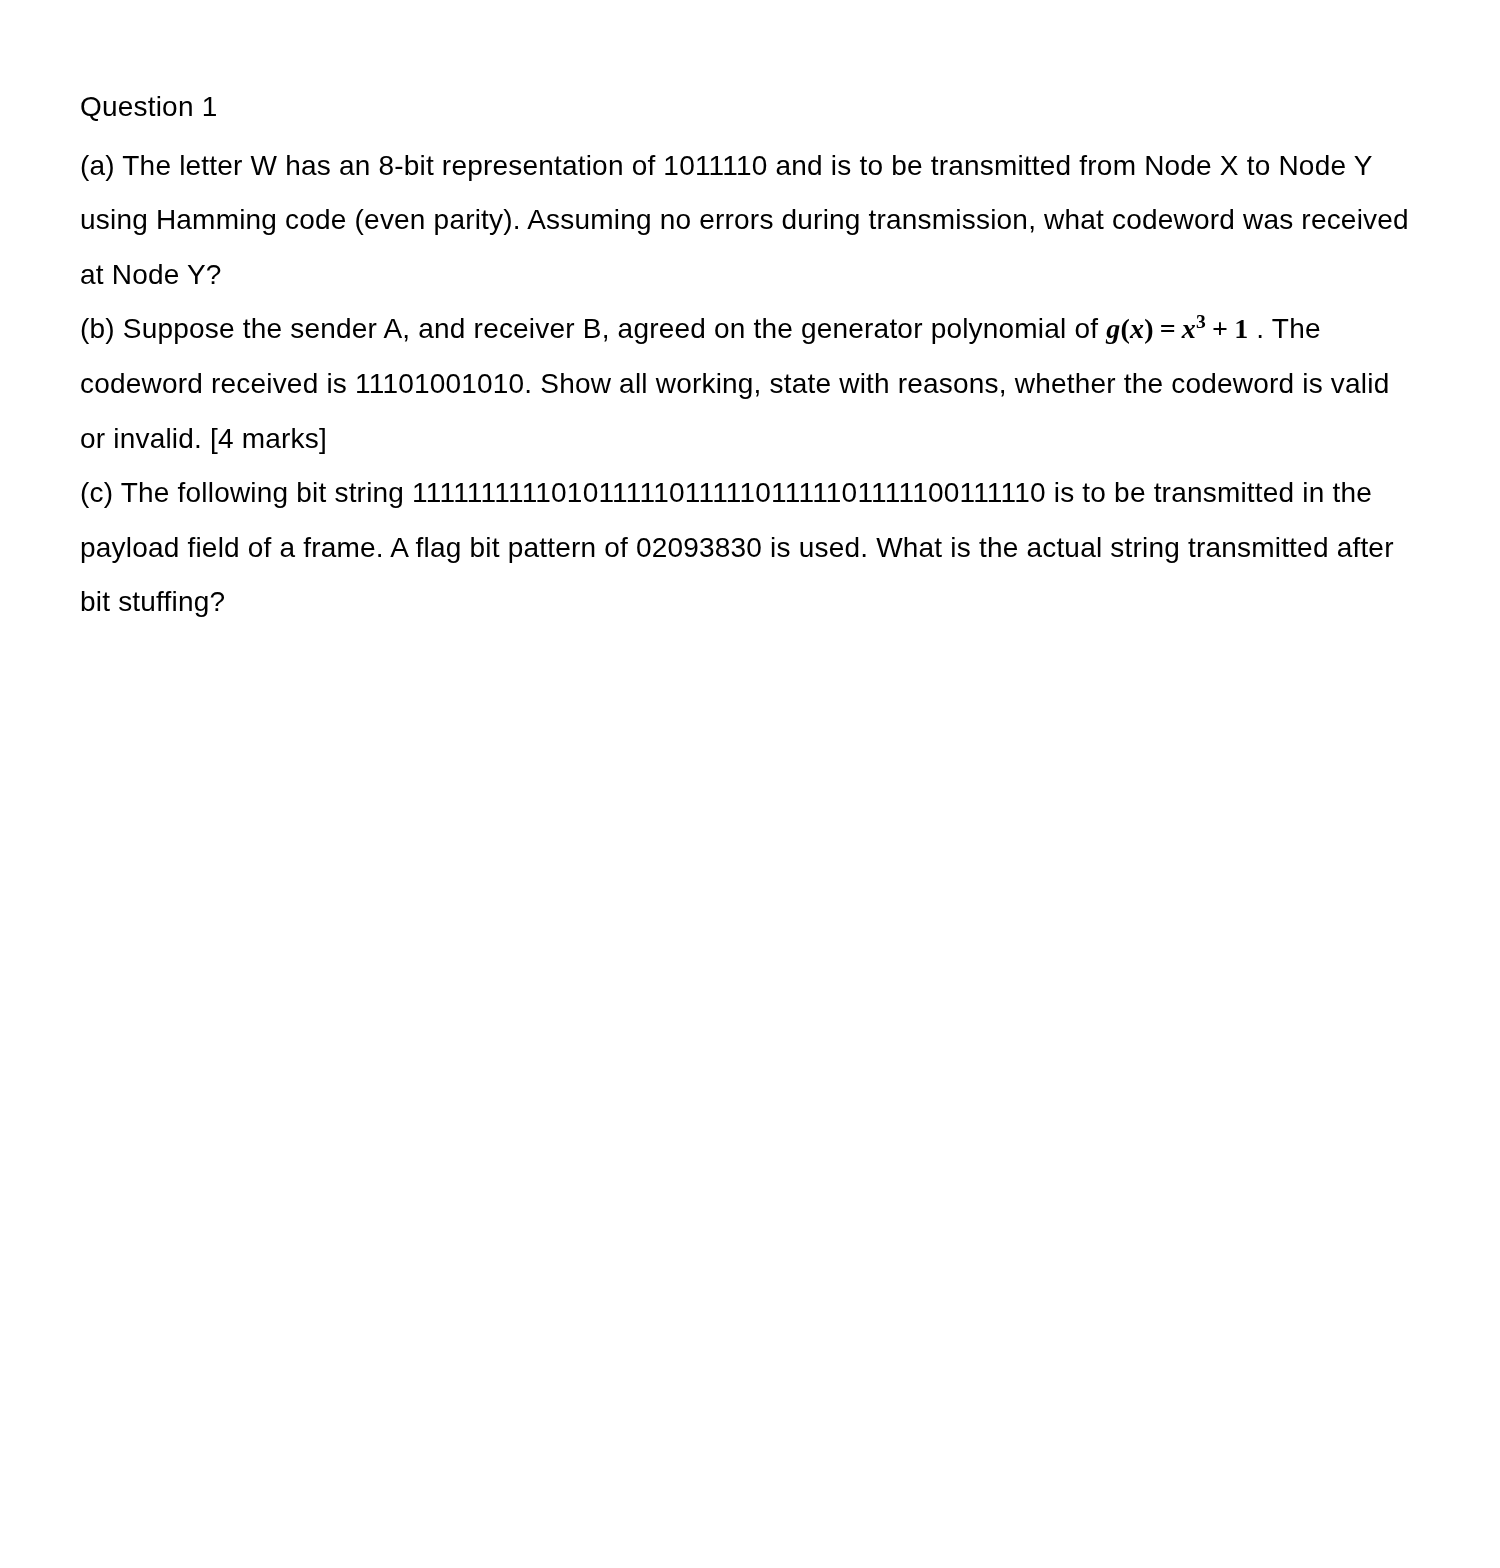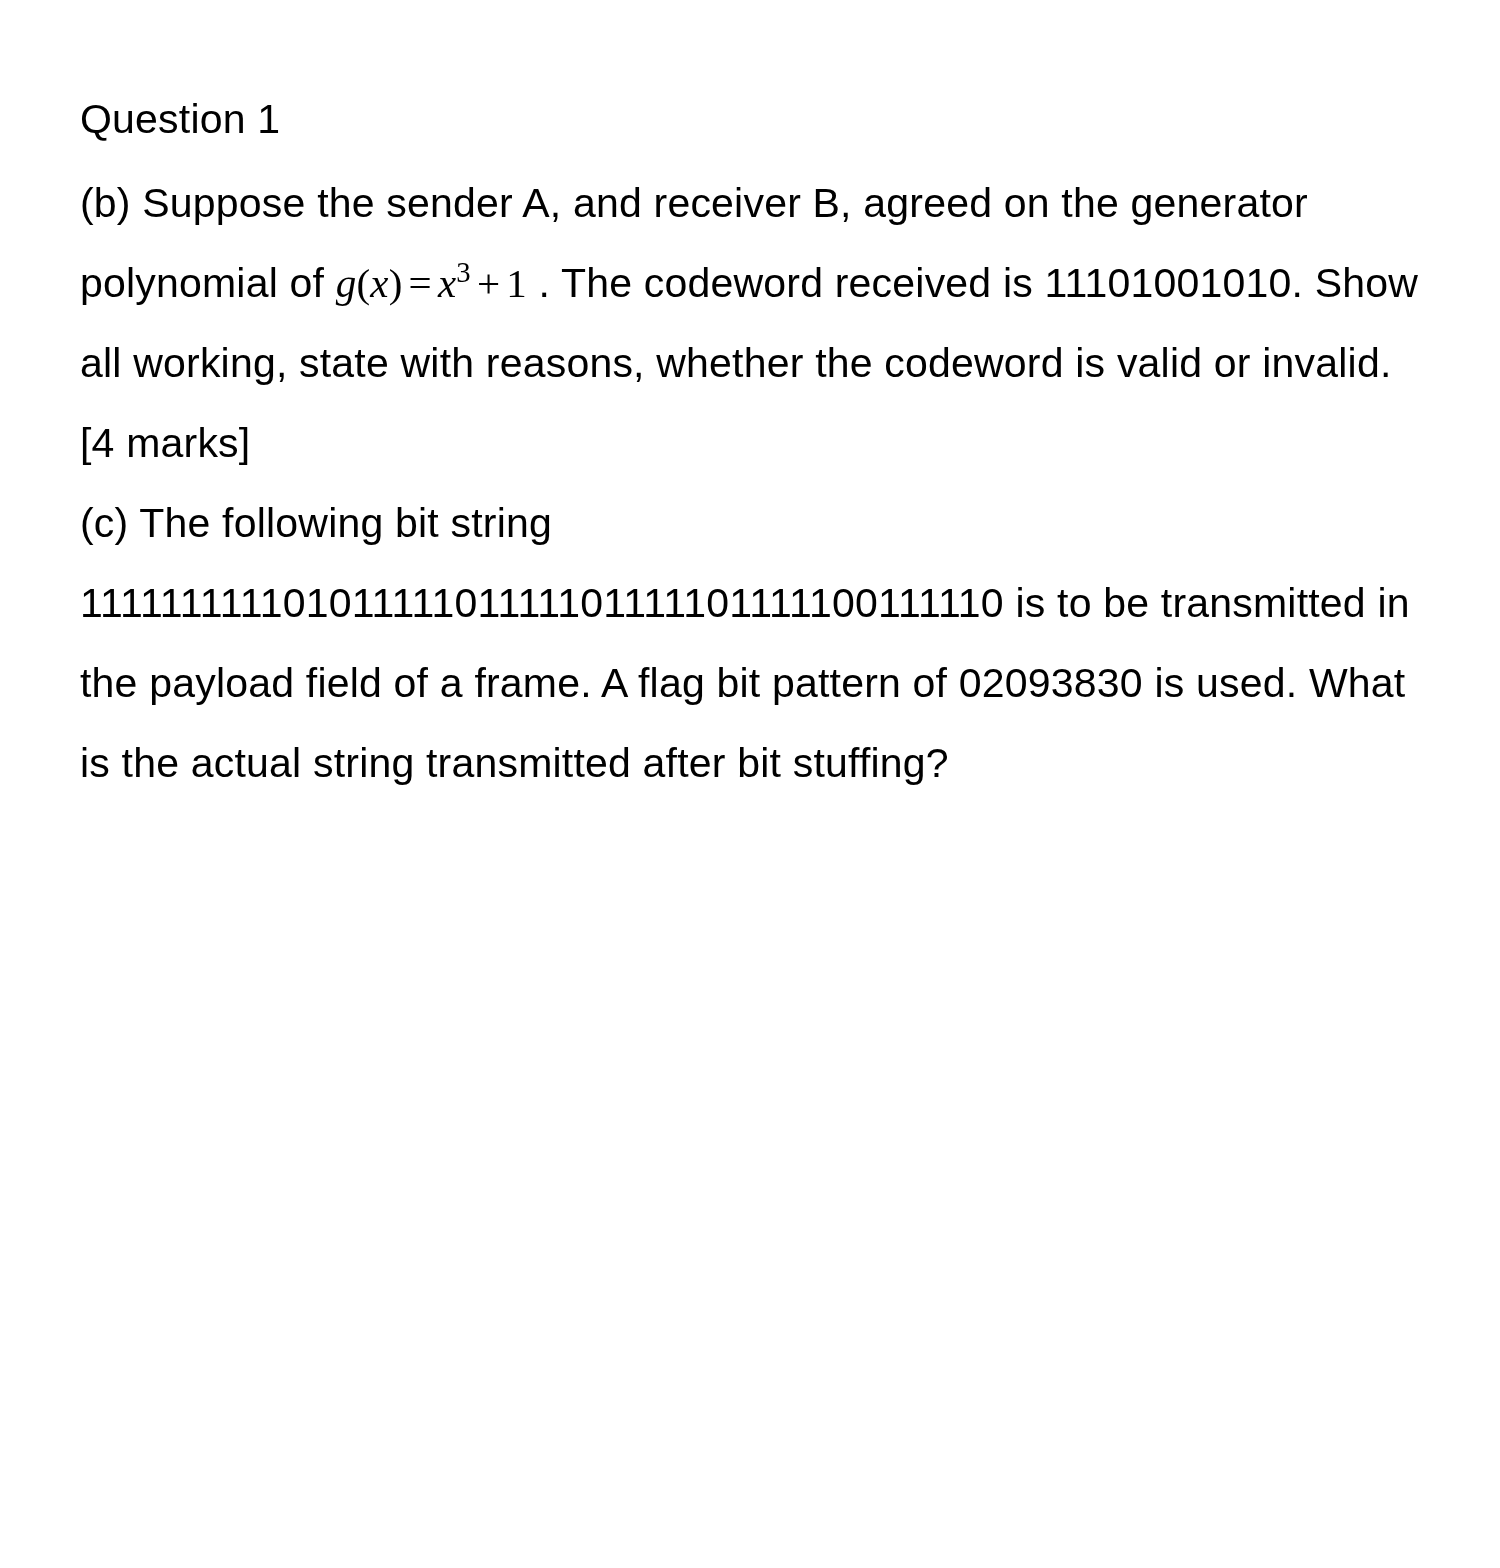--- a/index.html
+++ b/index.html
@@ -8,35 +8,36 @@
       box-sizing: border-box;
     }
     body {
       width: 1500px;
       height: 1568px;
       background: #ffffff;
       font-family: Arial, Helvetica, sans-serif;
       padding: 80px 80px 80px 80px;
     }
     .content {
-      font-size: 41px;
+      font-size: 28px;
       line-height: 1.95;
       color: #000000;
       letter-spacing: 0.2px;
     }
     .question-heading {
       font-weight: 400;
       margin-bottom: 4px;
     }
     .part {
       margin: 0;
     }
     .math {
       font-family: 'Times New Roman', Times, serif;
       font-style: italic;
+      font-weight: bold;
     }
     .math-var {
       font-family: 'Times New Roman', Times, serif;
       font-style: italic;
     }
     .math-op {
       font-family: 'Times New Roman', Times, serif;
       font-style: normal;
       padding: 0 6px;
     }
@@ -49,20 +50,23 @@
       vertical-align: super;
       line-height: 0;
     }
   </style>
 </head>
 <body>
 
 <div class="content">
   <div class="question-heading">Question 1</div>
 
+  <div class="part">
+    <span>(a)</span><span> The letter W has an 8-bit representation of 1011110 and is to be transmitted from Node X to Node Y using Hamming code (even parity). Assuming no errors during transmission, what codeword was received at Node Y?</span>
+  </div>
 
   <div class="part">
     <span>(b)</span><span> Suppose the sender A, and receiver B, agreed on the generator polynomial of </span><span class="math"><span class="math-var">g</span><span class="math-num">(</span><span class="math-var">x</span><span class="math-num">)</span><span class="math-op">=</span><span class="math-var">x</span><sup class="math-num">3</sup><span class="math-op">+</span><span class="math-num">1</span></span><span> . The codeword received is 11101001010. Show all working, state with reasons, whether the codeword is valid or invalid. [4 marks]</span>
   </div>
 
   <div class="part">
     <span>(c)</span><span> The following bit string 11111111110101111101111101111101111100111110 is to be transmitted in the payload field of a frame. A flag bit pattern of 02093830 is used. What is the actual string transmitted after bit stuffing?</span>
   </div>
 </div>
 

